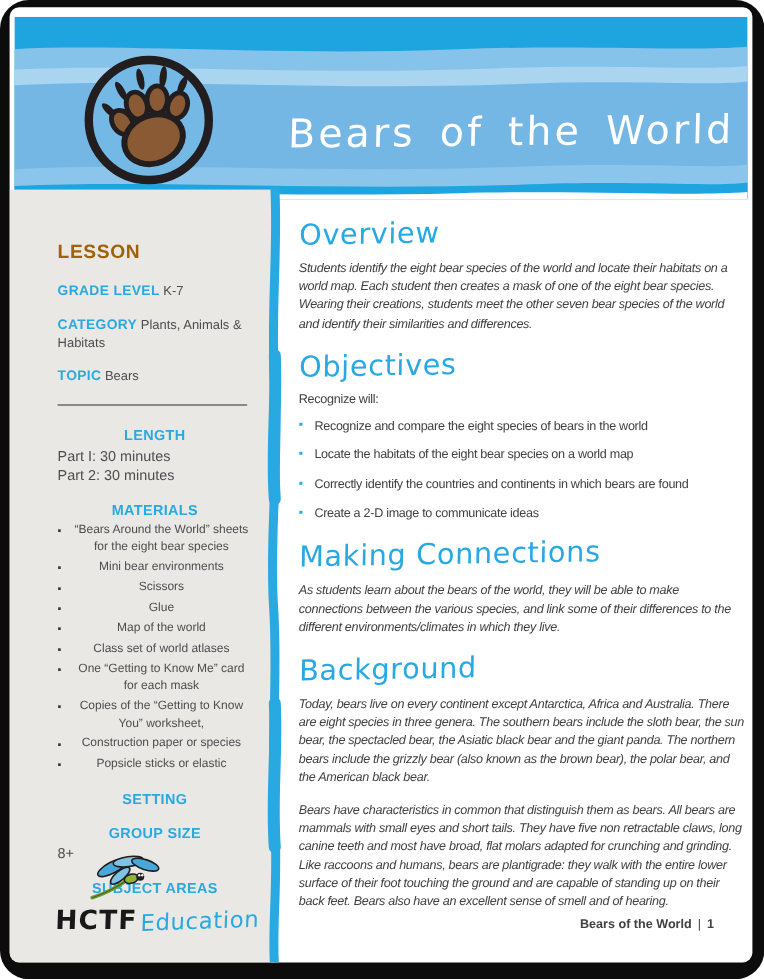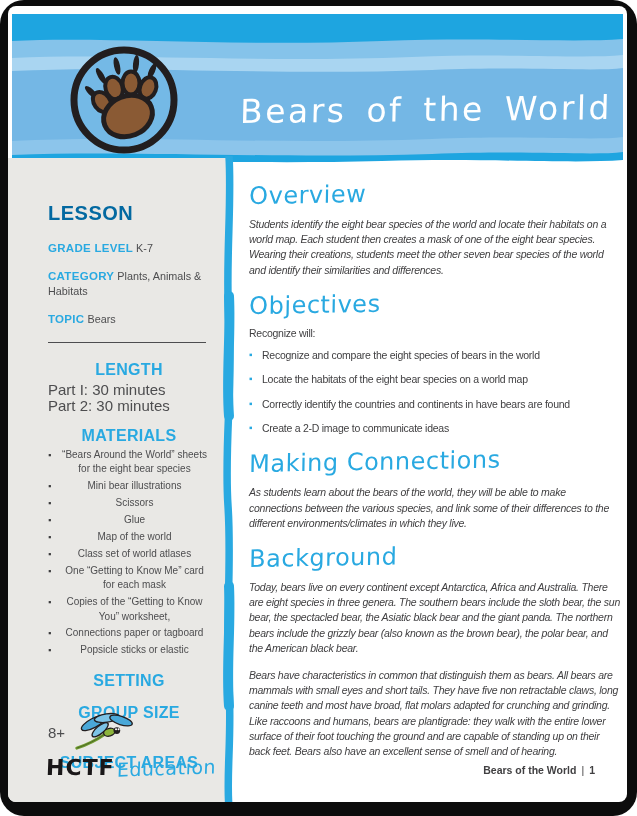--- a/index.html
+++ b/index.html
@@ -11,27 +11,27 @@
   .banner{position:absolute;left:4px;top:8px;width:611px;height:152px;}
   .banner svg.waves{position:absolute;inset:0;width:100%;height:100%;}
   .paw-badge{position:absolute;left:52px;top:26px;width:120px;height:120px;}
   .banner-title{position:absolute;left:225px;right:8px;top:76px;text-align:center;
     color:#ffffff;font-size:33px;font-family:"DejaVu Sans",sans-serif;font-weight:400;
     letter-spacing:2.5px;word-spacing:7px;transform:rotate(-0.6deg) skewX(-2deg);}
 
   
   .sidebar{position:absolute;left:0;top:152px;width:220px;bottom:0;background:#e9e8e5;
     box-sizing:border-box;padding:44px 18px 0 40px;color:#4d4d4f;}
-  .sidebar h1{margin:0 0 16px 0;font-size:20px;letter-spacing:0.5px;color:#0369a1;font-weight:bold;}
+  .sidebar h1{margin:0 0 16px 0;font-size:16px;letter-spacing:0.5px;color:#a16207;font-weight:bold;}
   .side-label{color:#29a9e1;font-weight:bold;font-size:11.5px;letter-spacing:0.3px;text-align:center;}
   .side-field{margin:0 0 13px 0;font-size:10.8px;line-height:15px;}
   .sidebar-rule{border:none;border-top:1.3px solid #4d4d4f;margin:15px 0 18px 0;width:158px;}
   .side-block{margin:0 0 14px 0;}
-  .side-block .side-label{display:block;margin-bottom:3px;font-size:16px;}
-  .side-line{font-size:15px;line-height:15.5px;}
+  .side-block .side-label{display:block;margin-bottom:3px;font-size:12px;}
+  .side-line{font-size:12px;line-height:15.5px;}
   .materials-list{list-style:none;margin:2px 0 0 0;padding:0;}
   .materials-list li{position:relative;padding-left:11px;font-size:10px;line-height:14.4px;margin-bottom:2.5px;text-align:center;}
   .materials-list li::before{content:"▪";position:absolute;left:0;top:0;color:#3a3a3c;font-size:9px;}
   .hctf-logo{position:absolute;left:38px;bottom:22px;width:170px;height:66px;}
   .hctf-logo .fly{position:absolute;left:18px;top:-6px;width:84px;height:46px;}
   .hctf-text{position:absolute;left:0;bottom:0;white-space:nowrap;}
   .hctf-black{font-family:"DejaVu Sans",sans-serif;font-weight:bold;font-size:22px;color:#1a1718;letter-spacing:1px;transform:skewX(-2deg);display:inline-block;}
   .hctf-blue{font-family:"DejaVu Sans",sans-serif;font-size:19px;color:#29a9e1;letter-spacing:0.5px;transform:rotate(-2deg) skewX(-4deg);display:inline-block;margin-left:2px;}
 
   
@@ -108,28 +108,28 @@
       <div class="side-block">
         <span class="side-label">LENGTH</span>
         <div class="side-line">Part I: 30 minutes</div>
         <div class="side-line">Part 2: 30 minutes</div>
       </div>
 
       <div class="side-block">
         <span class="side-label">MATERIALS</span>
         <ul class="materials-list">
           <li>“Bears Around the World” sheets for the eight bear species</li>
-          <li>Mini bear illustrations</li>
+          <li>Mini bear environments</li>
           <li>Scissors</li>
           <li>Glue</li>
           <li>Map of the world</li>
           <li>Class set of world atlases</li>
           <li>One “Getting to Know Me” card for each mask</li>
           <li>Copies of the “Getting to Know You” worksheet,</li>
-          <li>Connections paper or tagboard</li>
+          <li>Construction paper or species</li>
           <li>Popsicle sticks or elastic</li>
         </ul>
       </div>
 
       <div class="side-block">
         <span class="side-label">SETTING</span>
       </div>
 
       <div class="side-block">
         <span class="side-label">GROUP SIZE</span>
@@ -172,21 +172,21 @@
     <main class="content">
 
       <h2 class="hand-heading" style="margin-top:18px">Overview</h2>
       <p>Students identify the eight bear species of the world and locate their habitats on a world map. Each student then creates a mask of one of the eight bear species. Wearing their creations, students meet the other seven bear species of the world and identify their similarities and differences.</p>
 
       <h2 class="hand-heading">Objectives</h2>
       <div class="intro-line">Recognize will:</div>
       <ul class="objective-list">
         <li>Recognize and compare the eight species of bears in the world</li>
         <li>Locate the habitats of the eight bear species on a world map</li>
-        <li>Correctly identify the countries and continents in have bears are found</li>
+        <li>Correctly identify the countries and continents in which bears are found</li>
         <li>Create a 2-D image to communicate ideas</li>
       </ul>
 
       <h2 class="hand-heading">Making Connections</h2>
       <p>As students learn about the bears of the world, they will be able to make connections between the various species, and link some of their differences to the different environments/climates in which they live.</p>
 
       <h2 class="hand-heading">Background</h2>
       <p>Today, bears live on every continent except Antarctica, Africa and Australia. There are eight species in three genera. The southern bears include the sloth bear, the sun bear, the spectacled bear, the Asiatic black bear and the giant panda. The northern bears include the grizzly bear (also known as the brown bear), the polar bear, and the American black bear.</p>
       <p>Bears have characteristics in common that distinguish them as bears. All bears are mammals with small eyes and short tails. They have five non retractable claws, long canine teeth and most have broad, flat molars adapted for crunching and grinding. Like raccoons and humans, bears are plantigrade: they walk with the entire lower surface of their foot touching the ground and are capable of standing up on their back feet. Bears also have an excellent sense of smell and of hearing.</p>
     </main>

